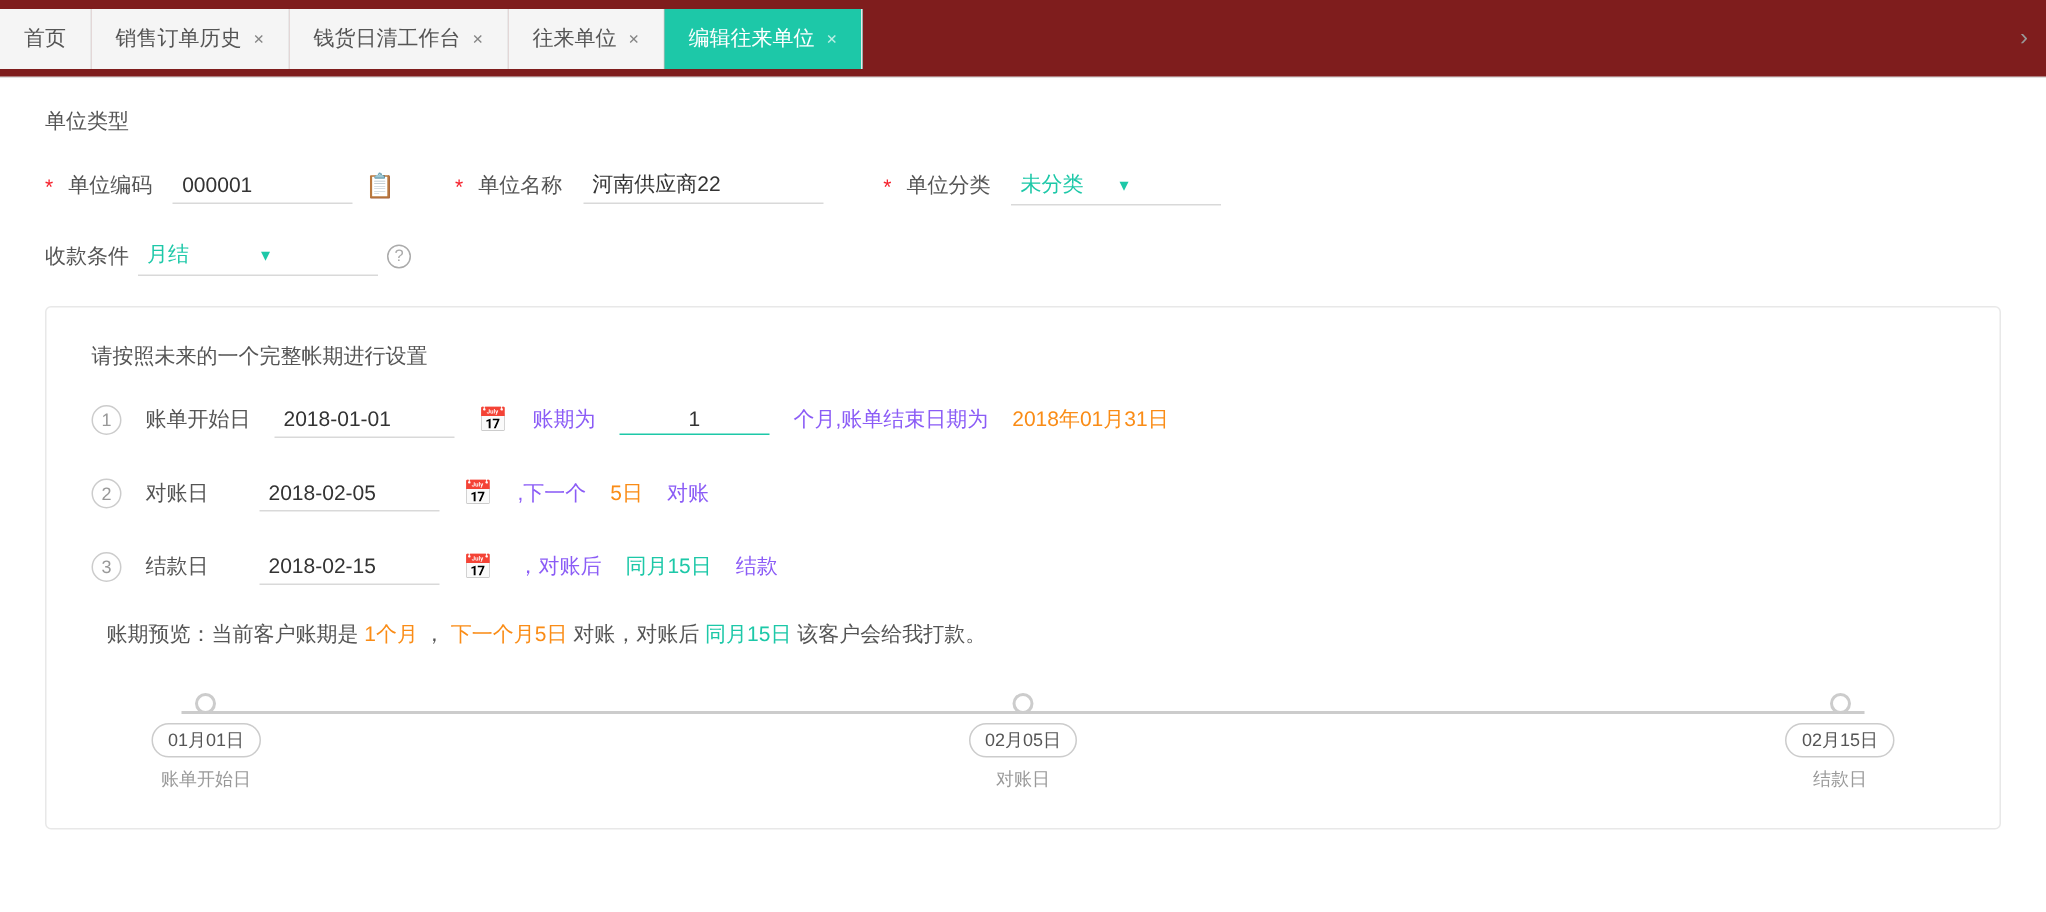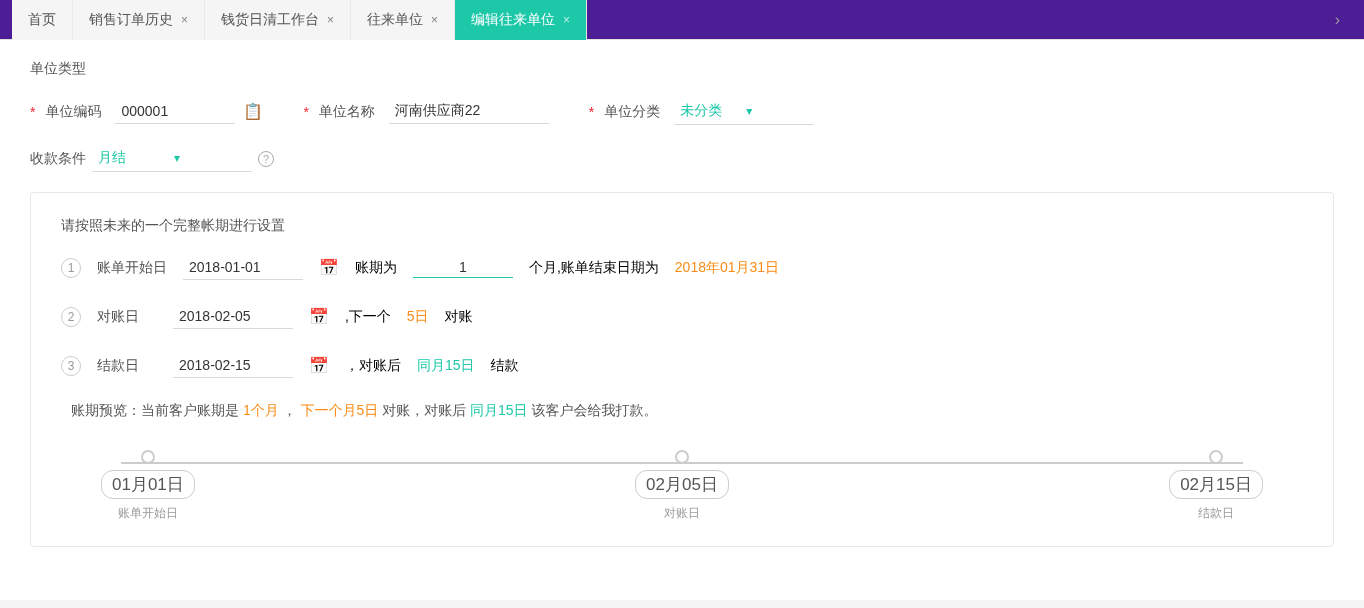--- a/index.html
+++ b/index.html
@@ -2,24 +2,24 @@
 <html><head>
   <meta charset="utf-8">
   <style>
     * { box-sizing: border-box; margin: 0; padding: 0; }
     body { font-family: 'Microsoft YaHei', Arial, sans-serif; font-size: 14px; color: #333; background: #f5f5f5; }
 
     
     .tabs-bar {
       display: flex;
       align-items: center;
-      background: #4c1d95;
+      background: #7f1d1d;
       border-bottom: 1px solid #e0e0e0;
-      height: 40px;
-      padding: 12px;
+      height: 52px;
+      padding: 0;
     }
     .tab-item {
       display: flex;
       align-items: center;
       padding: 0 16px;
       height: 40px;
       cursor: pointer;
       font-size: 14px;
       color: #555;
       border-right: 1px solid #e8e8e8;
@@ -167,21 +167,21 @@
       border: none;
       border-bottom: 1px solid #1dc8a8;
       outline: none;
       padding: 2px 4px;
       font-size: 14px;
       color: #333;
       background: transparent;
       width: 80px;
       text-align: center;
     }
-    .step-desc { color: #000000; white-space: nowrap; }
+    .step-desc { color: #8b5cf6; white-space: nowrap; }
     .highlight-orange { color: #fa8c16; }
     .highlight-cyan { color: #1dc8a8; }
 
     
     .preview-text {
       font-size: 14px;
       color: #555;
       margin-bottom: 30px;
       padding: 0 10px;
     }
@@ -220,21 +220,21 @@
     .node-dot {
       width: 14px; height: 14px;
       border-radius: 50%;
       border: 2px solid #ccc;
       background: #fff;
     }
     .node-label-box {
       border: 1px solid #ccc;
       border-radius: 12px;
       padding: 2px 10px;
-      font-size: 17px;
+      font-size: 12px;
       color: #555;
       background: #fff;
       white-space: nowrap;
     }
     .node-desc {
       font-size: 12px;
       color: #999;
       white-space: nowrap;
     }
   </style>

